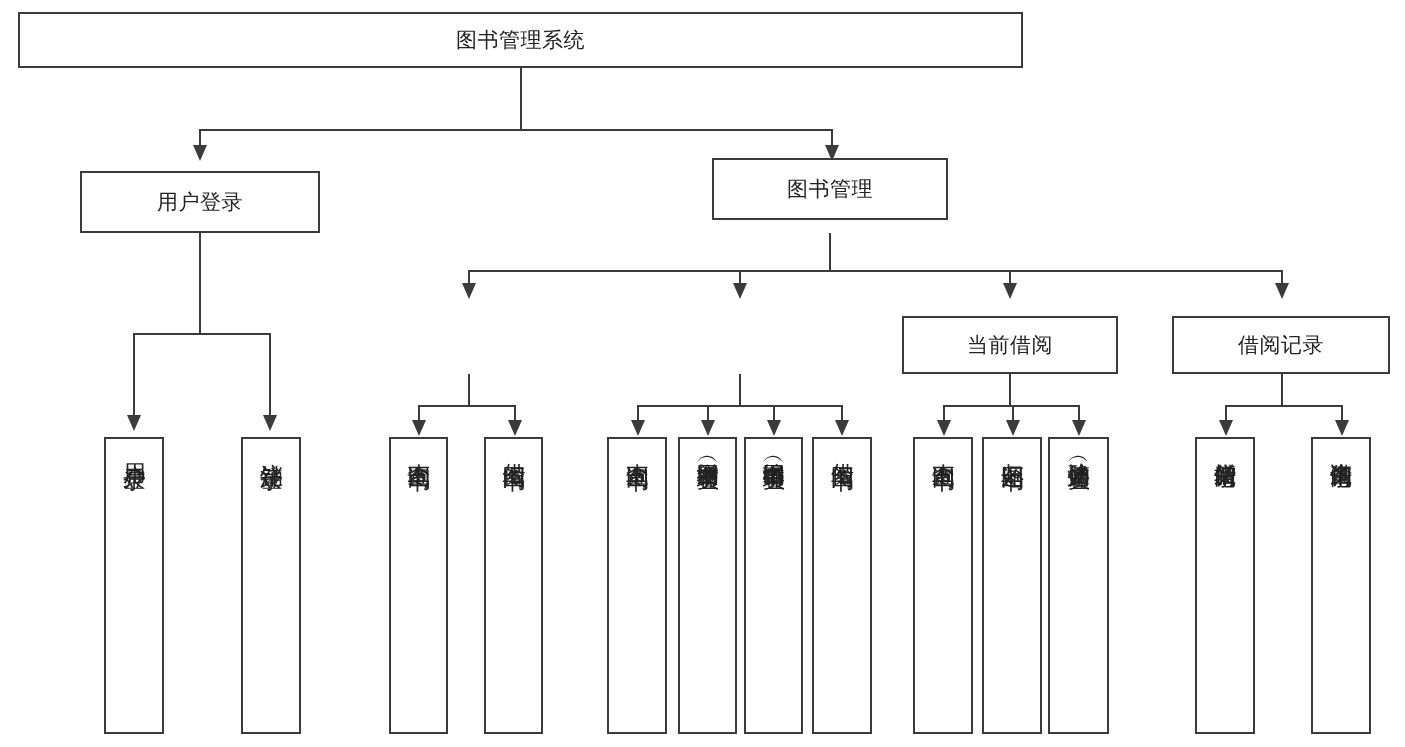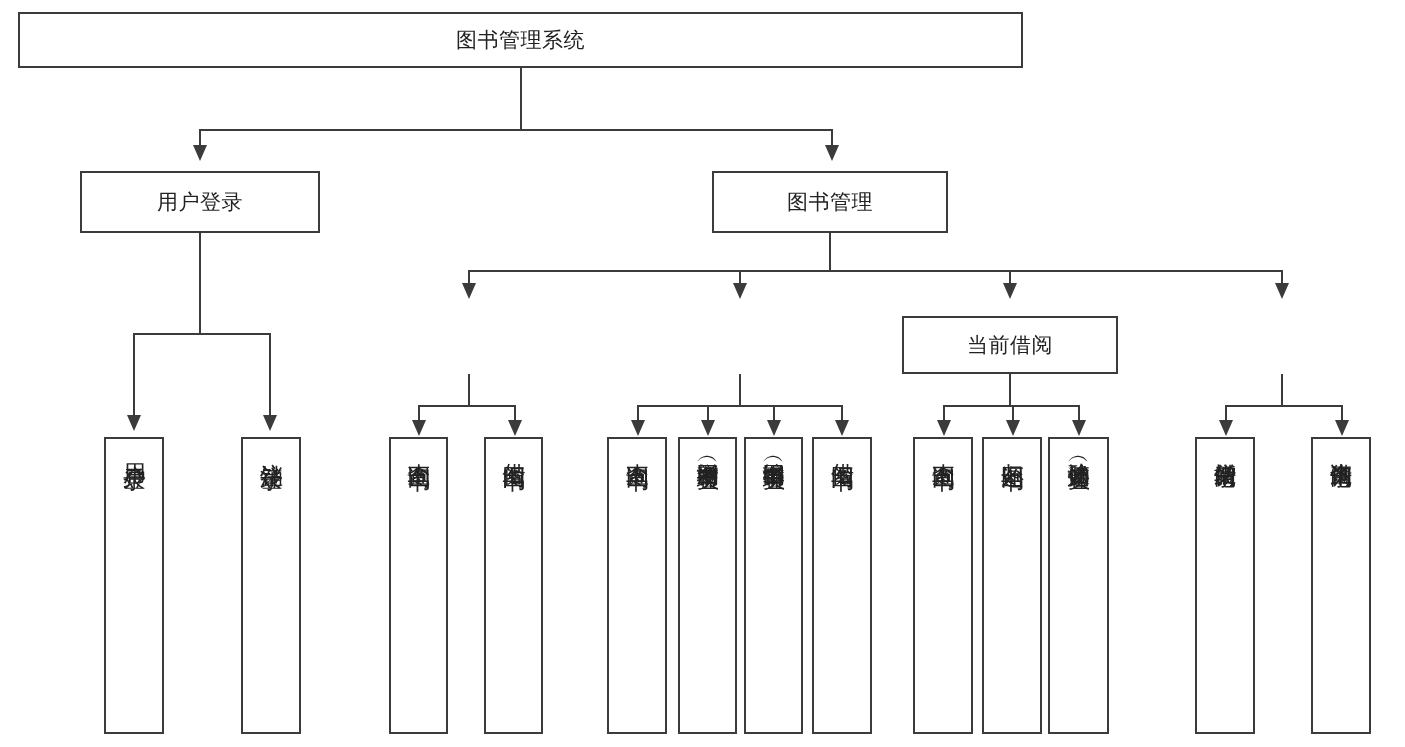--- a/index.html
+++ b/index.html
@@ -85,21 +85,21 @@
 
   <div class="vline" style="left:199px;top:129px;height:18px;"></div>
   <div class="arrow" style="left:193px;top:145px;"></div>
   <div class="vline" style="left:831px;top:129px;height:18px;"></div>
   <div class="arrow" style="left:825px;top:145px;"></div>
 
   <div class="node horiz" style="left:80px;top:171px;width:240px;height:62px;">
     <span class="label">用户登录</span>
   </div>
 
-  <div class="node horiz" style="left:712px;top:171px;width:236px;height:62px;">
+  <div class="node horiz" style="left:712px;top:158px;width:236px;height:62px;">
     <span class="label">图书管理</span>
   </div>
 
   <div class="vline" style="left:199px;top:233px;height:101px;"></div>
   <div class="hline" style="left:133px;top:333px;width:136px;"></div>
   <div class="vline" style="left:133px;top:333px;height:84px;"></div>
   <div class="arrow" style="left:127px;top:415px;"></div>
   <div class="vline" style="left:269px;top:333px;height:84px;"></div>
   <div class="arrow" style="left:263px;top:415px;"></div>
 
@@ -110,20 +110,23 @@
   <div class="vline" style="left:739px;top:270px;height:14px;"></div>
   <div class="arrow" style="left:733px;top:283px;"></div>
   <div class="vline" style="left:1009px;top:270px;height:14px;"></div>
   <div class="arrow" style="left:1003px;top:283px;"></div>
   <div class="vline" style="left:1281px;top:270px;height:14px;"></div>
   <div class="arrow" style="left:1275px;top:283px;"></div>
 
   <div class="node horiz" style="left:902px;top:316px;width:216px;height:58px;">
     <span class="label">当前借阅</span>
   </div>
+  <div class="node horiz" style="left:1172px;top:316px;width:218px;height:58px;">
+    <span class="label">借阅记录</span>
+  </div>
 
   <div class="vline" style="left:468px;top:374px;height:32px;"></div>
   <div class="hline" style="left:418px;top:405px;width:98px;"></div>
   <div class="vline" style="left:418px;top:405px;height:16px;"></div>
   <div class="arrow" style="left:412px;top:420px;"></div>
   <div class="vline" style="left:514px;top:405px;height:16px;"></div>
   <div class="arrow" style="left:508px;top:420px;"></div>
 
   <div class="vline" style="left:739px;top:374px;height:32px;"></div>
   <div class="hline" style="left:637px;top:405px;width:206px;"></div>

